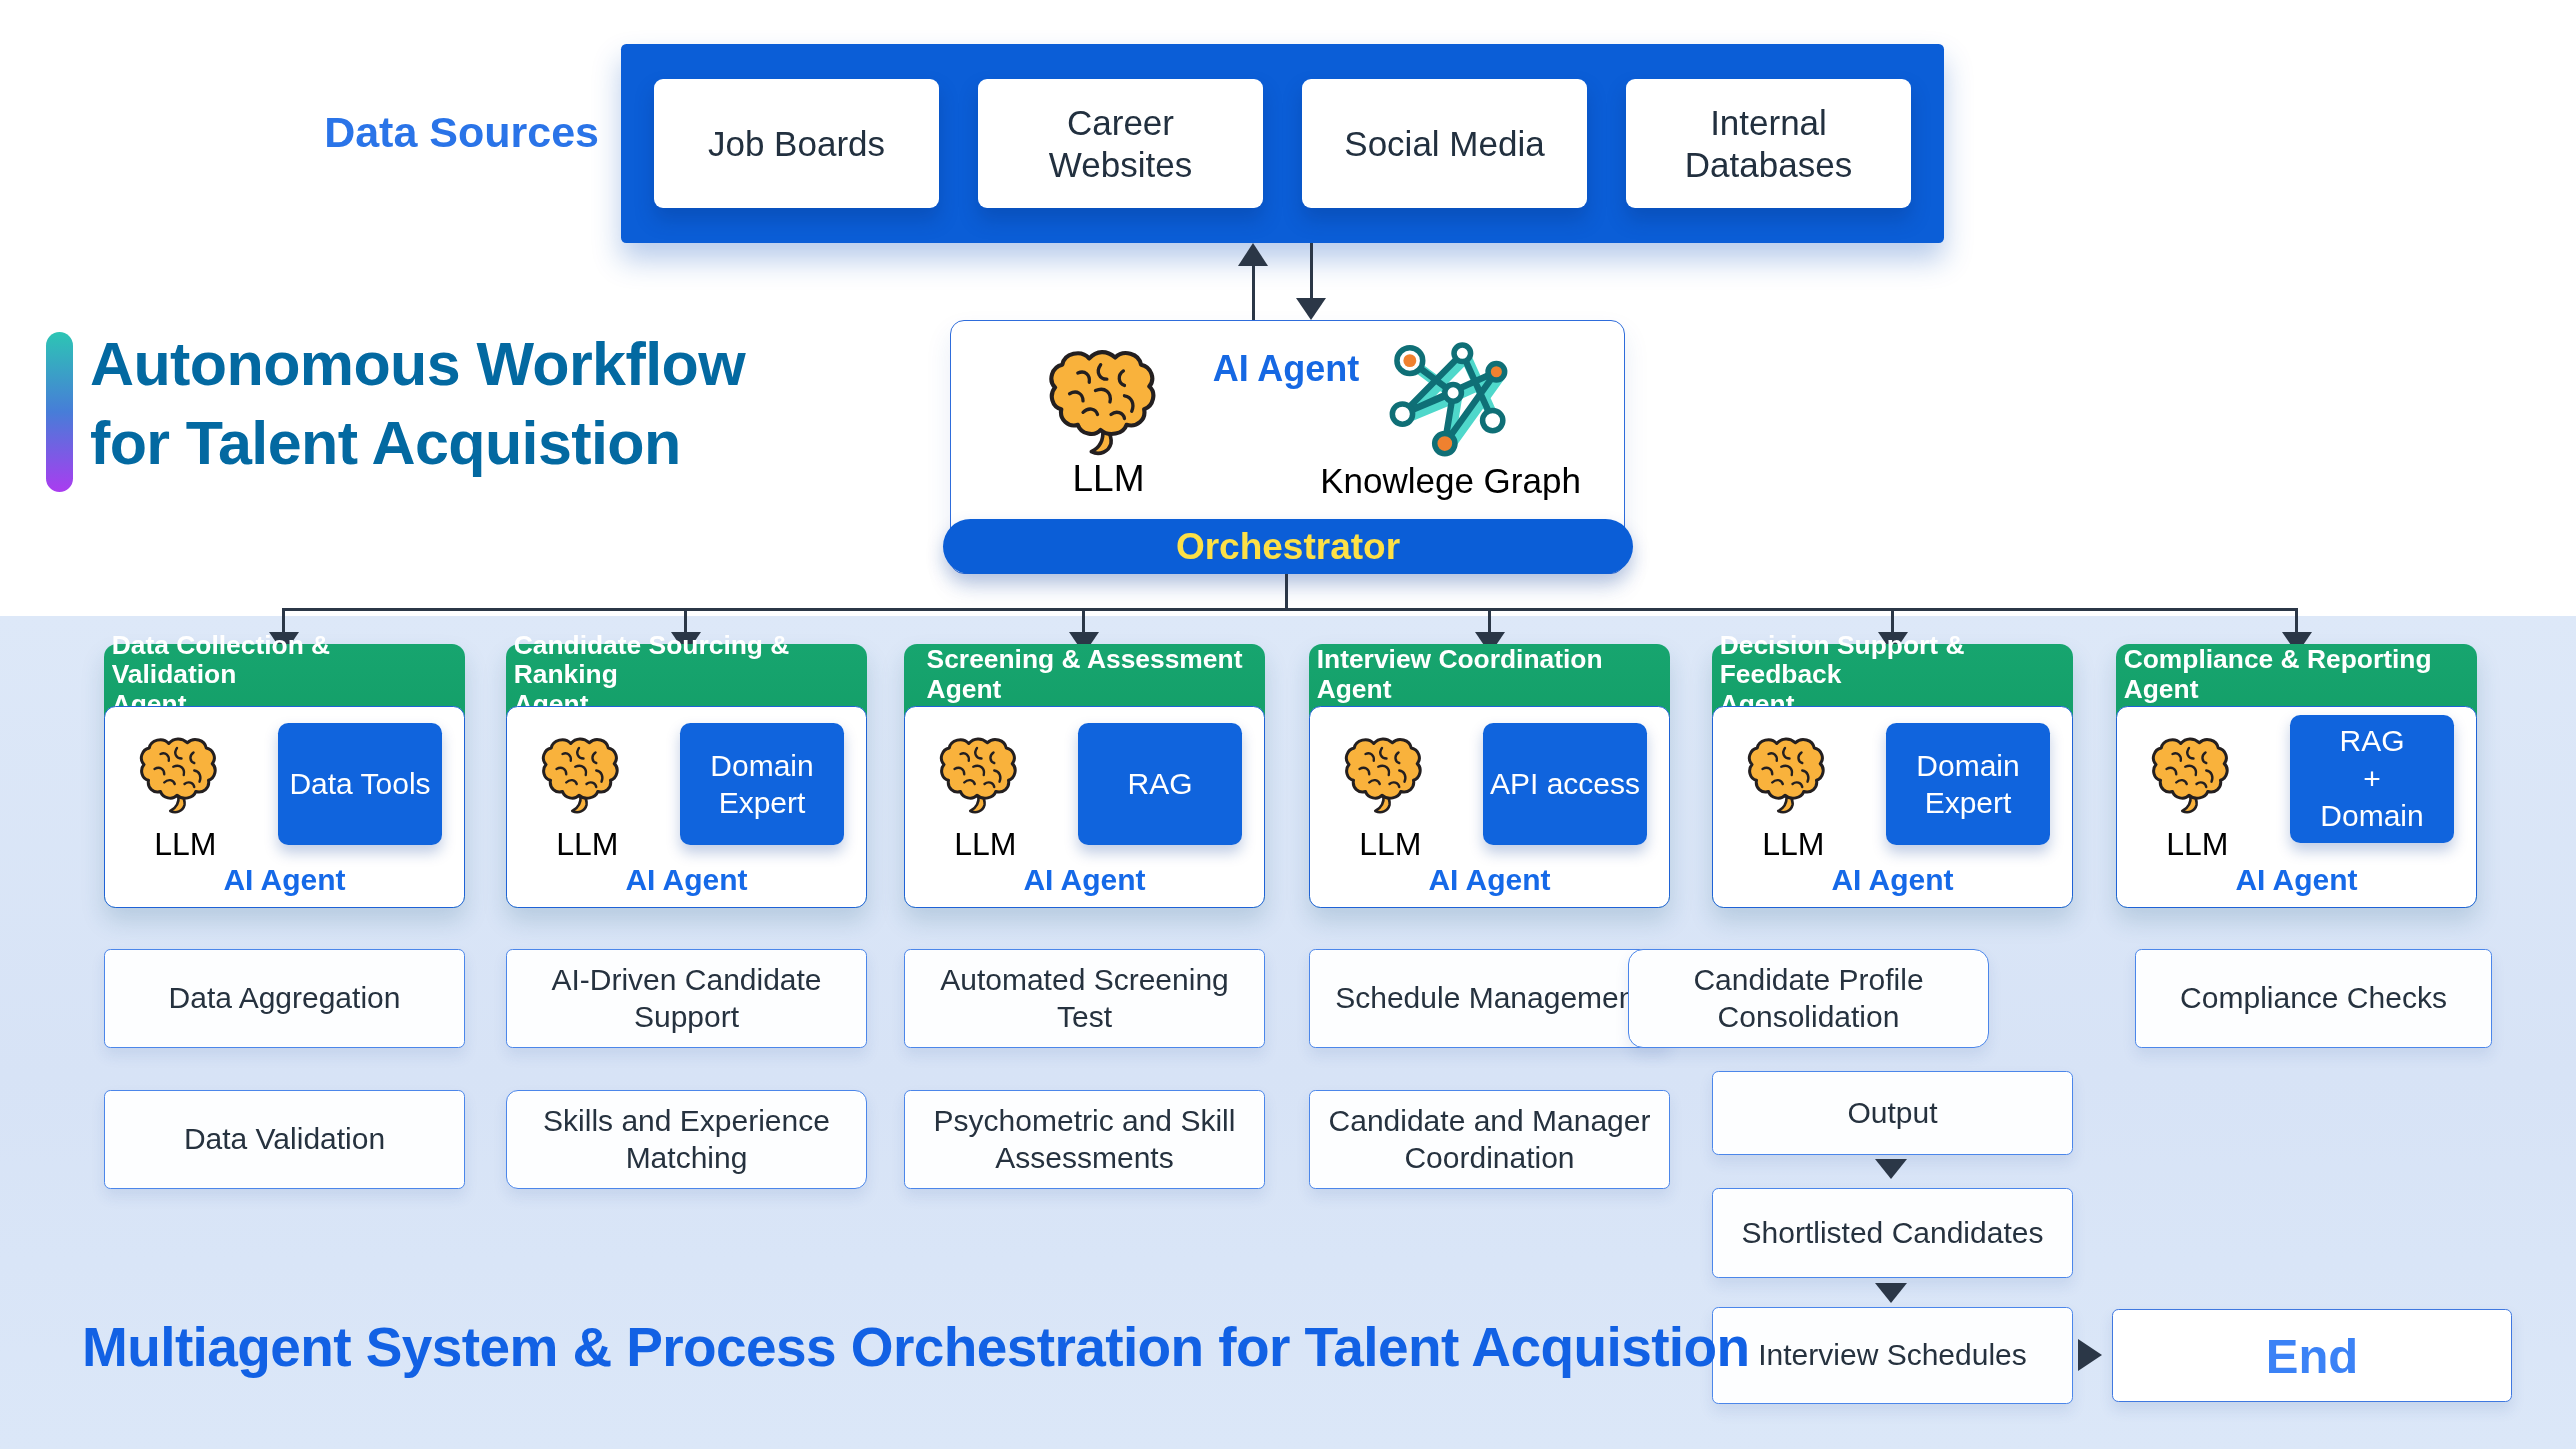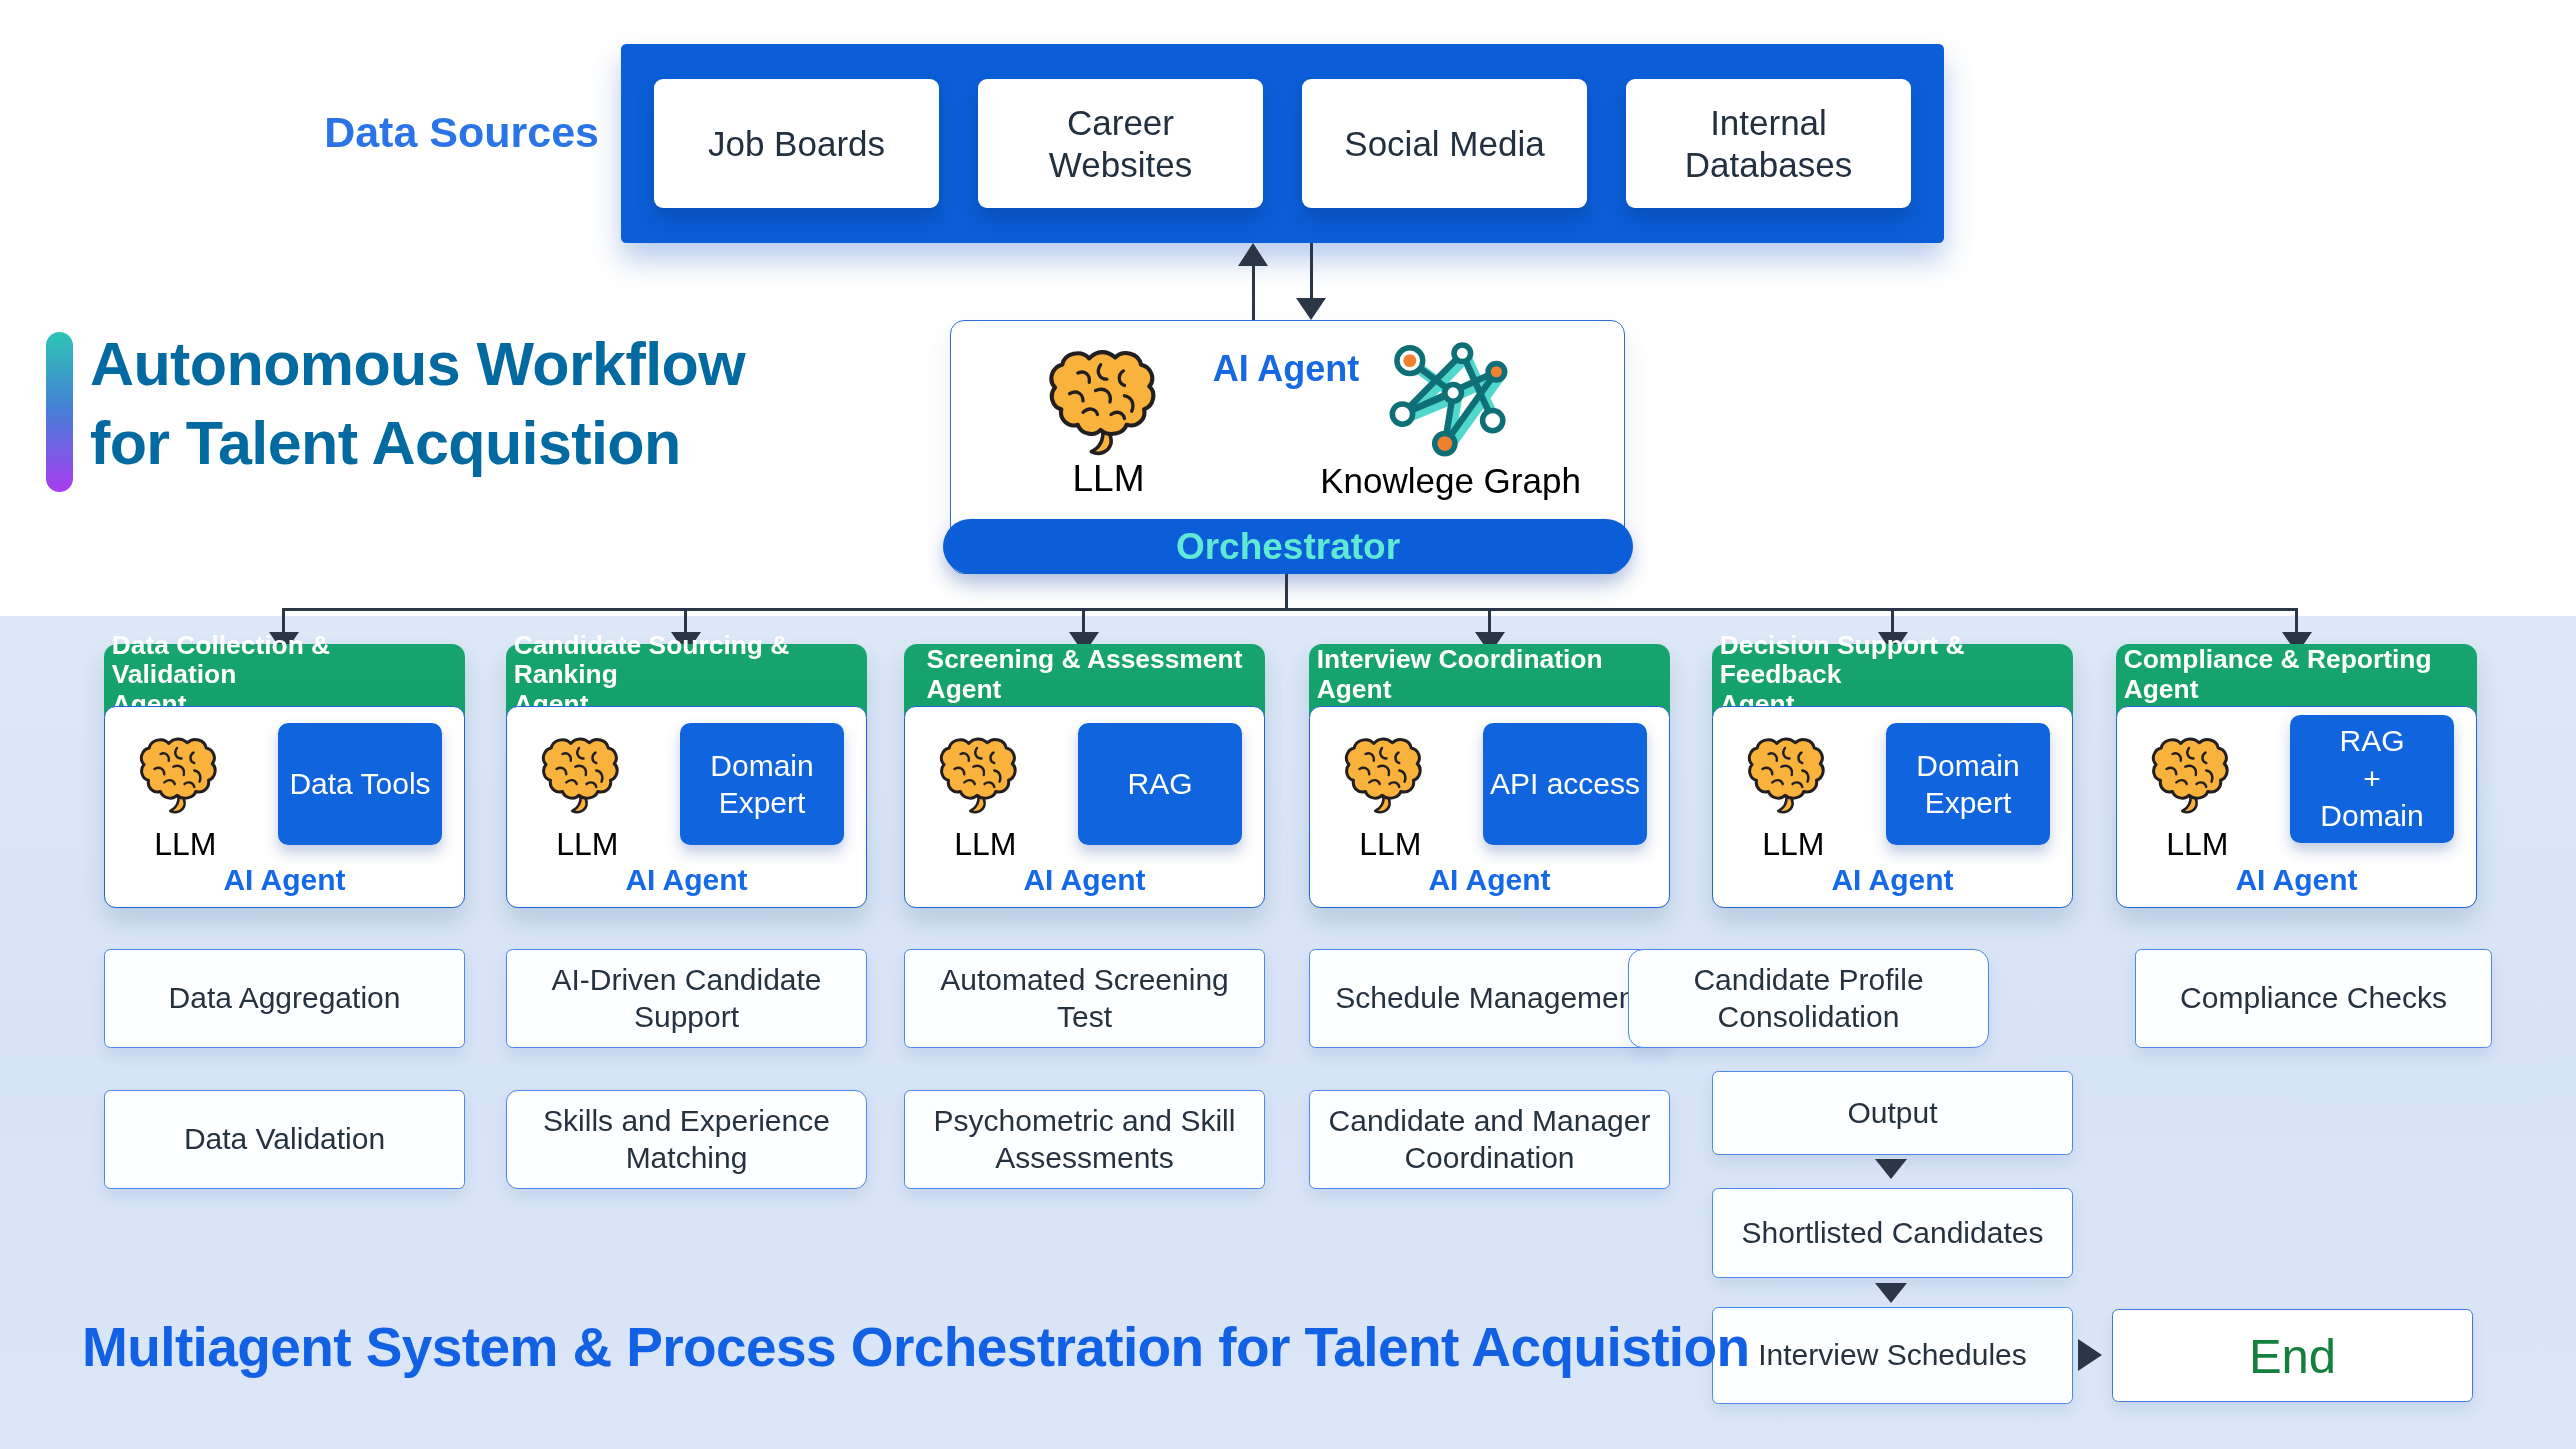--- a/index.html
+++ b/index.html
@@ -24,21 +24,21 @@
   .ah-down.small{border-left-width:16.7px;border-right-width:16.7px;border-top-width:20.6px;}
   .ah-right{position:absolute;width:0;height:0;border-top:16.7px solid transparent;border-bottom:16.7px solid transparent;border-left:24.5px solid #2b3747;}
   
   .ai-box{position:absolute;left:950px;top:320px;width:675px;height:254px;background:#ffffff;
           border:1.9px solid #2e6cdb;border-radius:14px;box-sizing:border-box;box-shadow:0 13px 26px rgba(30,80,170,.10);}
   .ai-agent-lbl{position:absolute;left:232px;top:27px;width:206px;text-align:center;
                 font-size:36px;font-weight:700;color:#1668e3;}
   .llm-lbl{position:absolute;left:61px;top:137px;width:193px;text-align:center;font-size:37px;font-weight:500;color:#000;}
   .kg-lbl{position:absolute;left:361px;top:140px;width:277px;text-align:center;font-size:35px;font-weight:500;color:#000;}
   .orc-pill{position:absolute;left:943px;top:519px;width:690px;height:55px;background:#0b5ed7;border-radius:28px;
-            display:flex;align-items:center;justify-content:center;color:#5eead4;font-size:37px;font-weight:700;
+            display:flex;align-items:center;justify-content:center;color:#fde047;font-size:37px;font-weight:700;
             box-shadow:0 9px 16.7px rgba(10,60,150,.25);}
   
   .agent-card{position:absolute;top:644px;width:361px;height:264px;border-radius:13px;
               background:linear-gradient(180deg,#17a56f 0%,#0d9159 100%);
               box-shadow:0 13px 23px rgba(25,90,120,.18);}
   .agent-head{height:62px;display:flex;align-items:center;justify-content:center;text-align:left;
               color:#fff;font-size:26.4px;font-weight:600;line-height:1.12;padding:0 7.7px;white-space:pre-line;}
   .agent-body{position:absolute;left:0;right:0;top:62px;bottom:0;background:#ffffff;
               border:1.9px solid #1e62d6;border-radius:11.6px;box-sizing:border-box;}
   .agent-brain{position:absolute;left:31px;top:26px;width:97px;height:84px;}
@@ -46,23 +46,23 @@
   .tool{position:absolute;left:173px;top:16px;width:164px;min-height:122px;background:#1064dd;border-radius:10.3px;
         display:flex;align-items:center;justify-content:center;text-align:center;color:#fff;font-size:30px;font-weight:500;
         line-height:1.25;white-space:pre-line;box-shadow:0 7.7px 14px rgba(10,60,150,.25);box-sizing:border-box;padding:7.7px 5.2px;}
   .tool.tall{top:7.7px;}
   .agent-foot{position:absolute;left:0;right:0;bottom:10.3px;text-align:center;font-size:30px;font-weight:700;color:#1569e8;}
   
   .task{position:absolute;width:361px;height:99px;background:#fdfeff;border:1.9px solid #4b86ea;border-radius:6.4px;
         display:flex;align-items:center;justify-content:center;text-align:center;box-sizing:border-box;
         font-size:30px;font-weight:400;color:#26323f;line-height:1.22;white-space:pre-line;
         box-shadow:0 7.7px 14px rgba(40,80,160,.10);padding:0 13px;}
-  .end-box{position:absolute;left:2112px;top:1309px;width:361px;height:93px;background:#fff;
+  .end-box{position:absolute;left:2112px;top:1309px;width:400px;height:93px;background:#fff;
            border:1.9px solid #3f78e0;border-radius:6.4px;display:flex;align-items:center;justify-content:center;
-           font-size:49px;font-weight:400;color:#15803d;box-shadow:0 7.7px 14px rgba(40,80,160,.12);box-sizing:border-box;}
+           font-size:49px;font-weight:700;color:#3b82f6;box-shadow:0 7.7px 14px rgba(40,80,160,.12);box-sizing:border-box;}
   
   .grad-bar{position:absolute;left:46px;top:332px;width:27px;height:160px;border-radius:13.5px;
             background:linear-gradient(180deg,#2dc5b4 0%,#477dd8 50%,#aa3cf0 100%);}
   .main-title{position:absolute;left:90px;top:325px;font-size:61px;font-weight:800;color:#0369a1;line-height:1.3;letter-spacing:-0.6px;}
   .footer-title{position:absolute;left:82px;top:1315px;font-size:55px;font-weight:700;color:#1261e4;letter-spacing:-0.6px;}
   .icon-defs{position:absolute;width:0;height:0;overflow:hidden;}
 </style>
 </head>
 <body>
 

